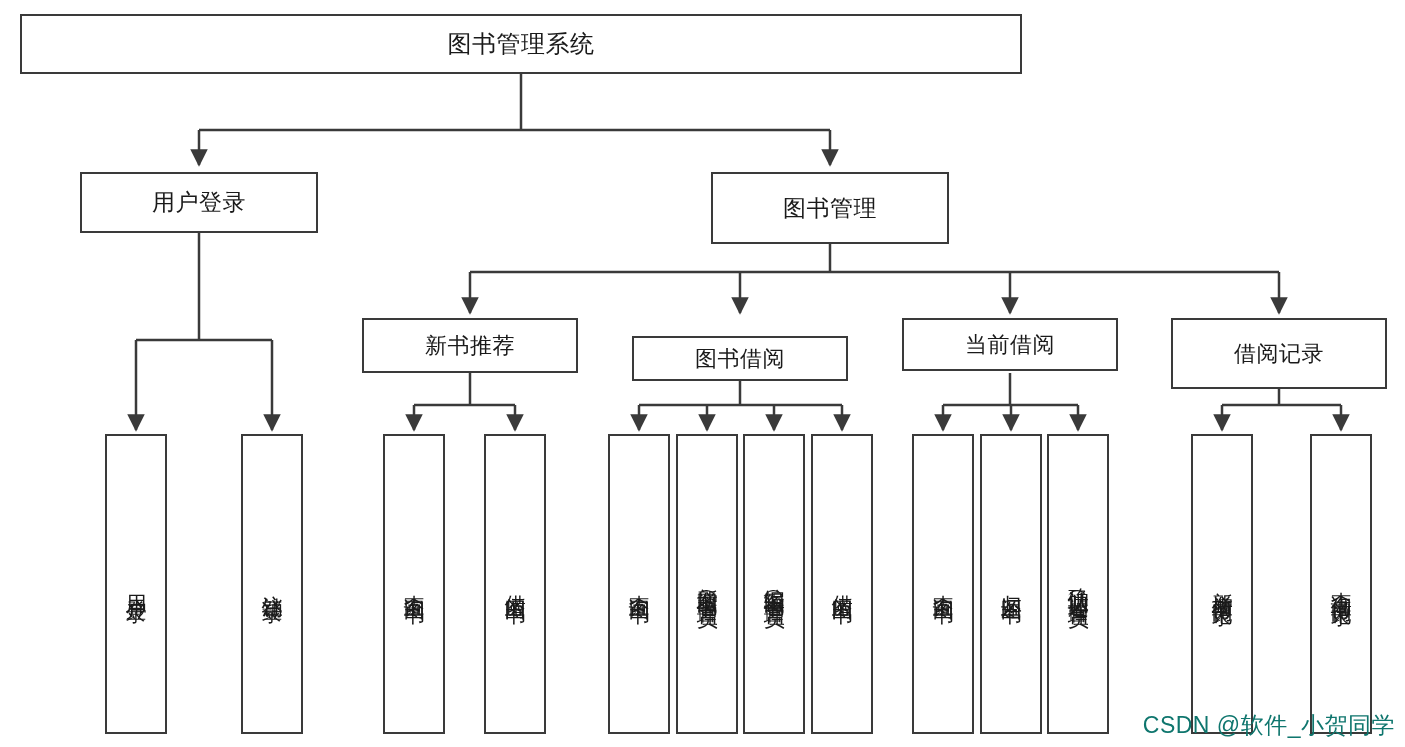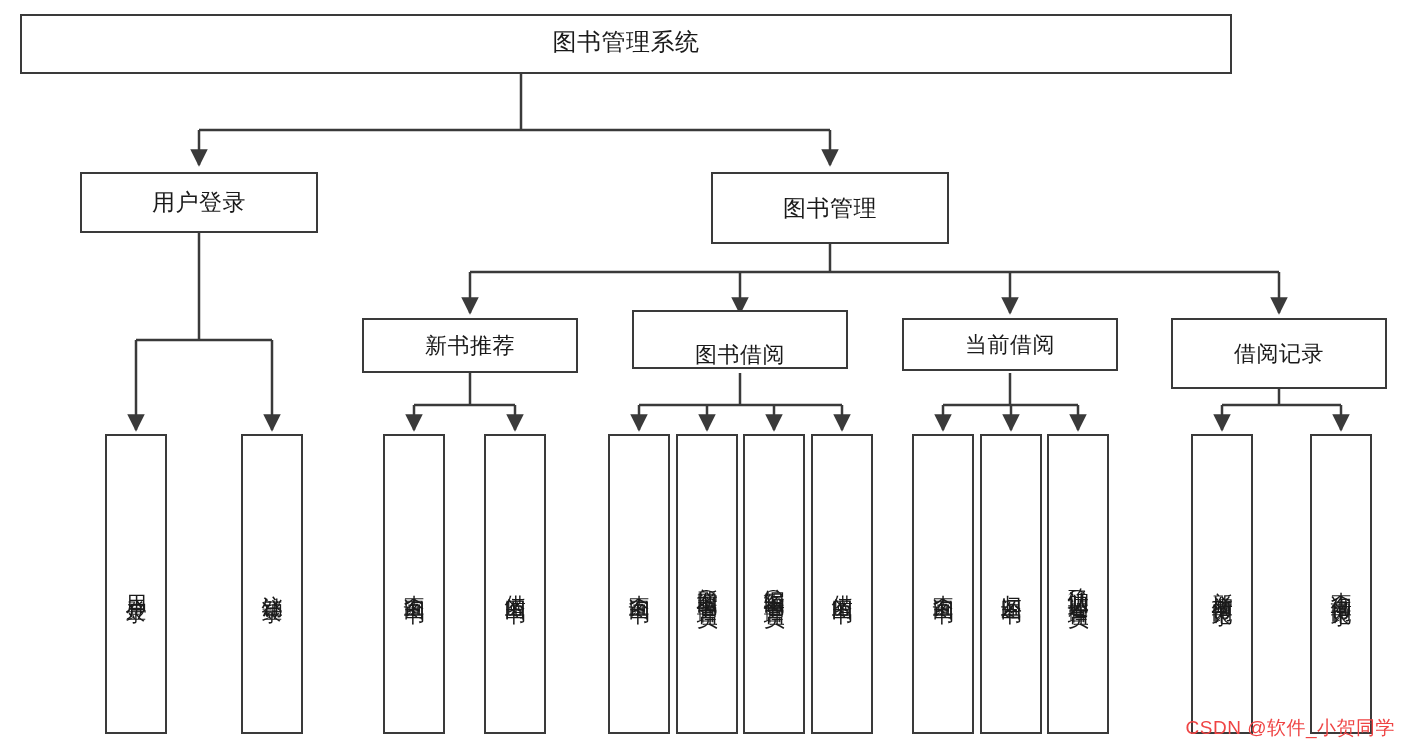--- a/index.html
+++ b/index.html
@@ -59,22 +59,22 @@
     writing-mode: vertical-rl;
     text-orientation: upright;
     line-height: 1.25;
     letter-spacing: 3px;
     max-height: 100%;
   }
   .watermark {
     position: absolute;
     right: 10px;
     bottom: 6px;
-    font-size: 19px;
-    color: #ef4444;
+    font-size: 23px;
+    color: #0f766e;
     letter-spacing: 0.5px;
     white-space: nowrap;
     pointer-events: none;
   }
 </style>
 </head>
 <body>
 
 <div id="diagram-root">
 
@@ -121,35 +121,35 @@
       <path d="M 1011 405 L 1011 430" marker-end="url(#arrow)"></path>
       <path d="M 1078 405 L 1078 430" marker-end="url(#arrow)"></path>
 
       <path d="M 1279 373 L 1279 405"></path>
       <path d="M 1222 405 L 1341 405"></path>
       <path d="M 1222 405 L 1222 430" marker-end="url(#arrow)"></path>
       <path d="M 1341 405 L 1341 430" marker-end="url(#arrow)"></path>
     </g>
   </svg>
 
-  <div class="node root" style="left:20px; top:14px; width:1212px; height:60px;font-family:Liberation Mono, monospace;">
+  <div class="node root" style="left:20px; top:14px; width:1002px; height:60px;">
     <span class="node-label">图书管理系统</span>
   </div>
 
   <div class="node level2" style="left:80px; top:172px; width:238px; height:61px;">
     <span class="node-label">用户登录</span>
   </div>
   <div class="node level2" style="left:711px; top:172px; width:238px; height:72px;">
     <span class="node-label">图书管理</span>
   </div>
 
   <div class="node level3" style="left:362px; top:318px; width:216px; height:55px;">
     <span class="node-label">新书推荐</span>
   </div>
-  <div class="node level3" style="left:632px; top:310px; width:216px; height:59px;align-items:flex-end;">
+  <div class="node level3" style="left:632px; top:336px; width:216px; height:45px;">
     <span class="node-label">图书借阅</span>
   </div>
   <div class="node level3" style="left:902px; top:318px; width:216px; height:53px;">
     <span class="node-label">当前借阅</span>
   </div>
   <div class="node level3" style="left:1171px; top:318px; width:216px; height:71px;">
     <span class="node-label">借阅记录</span>
   </div>
 
   <div class="node leaf" style="left:105px; top:434px; width:62px; height:300px;">

